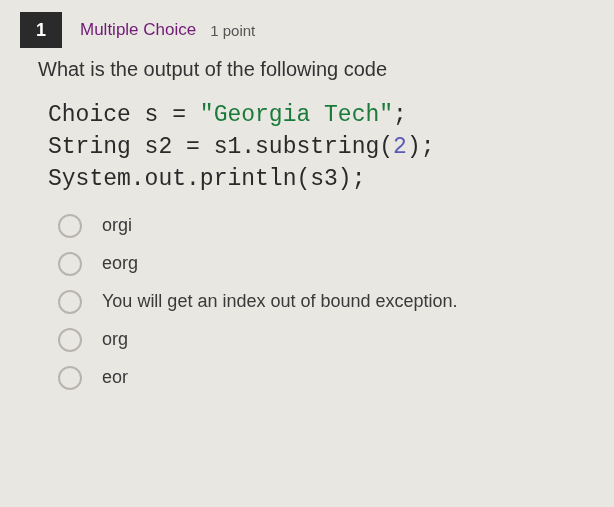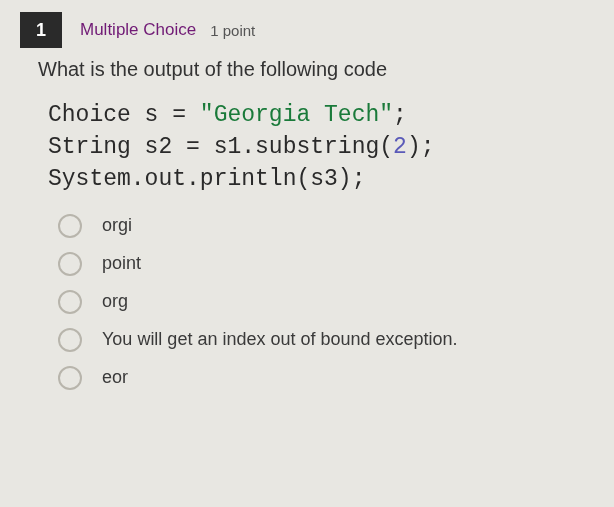--- a/index.html
+++ b/index.html
@@ -108,27 +108,27 @@
   <div class="code-line"><span>System.out.println(s3);</span></div>
 </div>
 
 <div class="options">
   <div class="option">
     <div class="radio"></div>
     <span class="option-label">orgi</span>
   </div>
   <div class="option">
     <div class="radio"></div>
-    <span class="option-label">point</span>
+    <span class="option-label">eorg</span>
+  </div>
+  <div class="option">
+    <div class="radio"></div>
+    <span class="option-label">You will get an index out of bound exception.</span>
   </div>
   <div class="option">
     <div class="radio"></div>
     <span class="option-label">org</span>
-  </div>
-  <div class="option">
-    <div class="radio"></div>
-    <span class="option-label">You will get an index out of bound exception.</span>
   </div>
   <div class="option">
     <div class="radio"></div>
     <span class="option-label">eor</span>
   </div>
 </div>
 
 </body></html>

